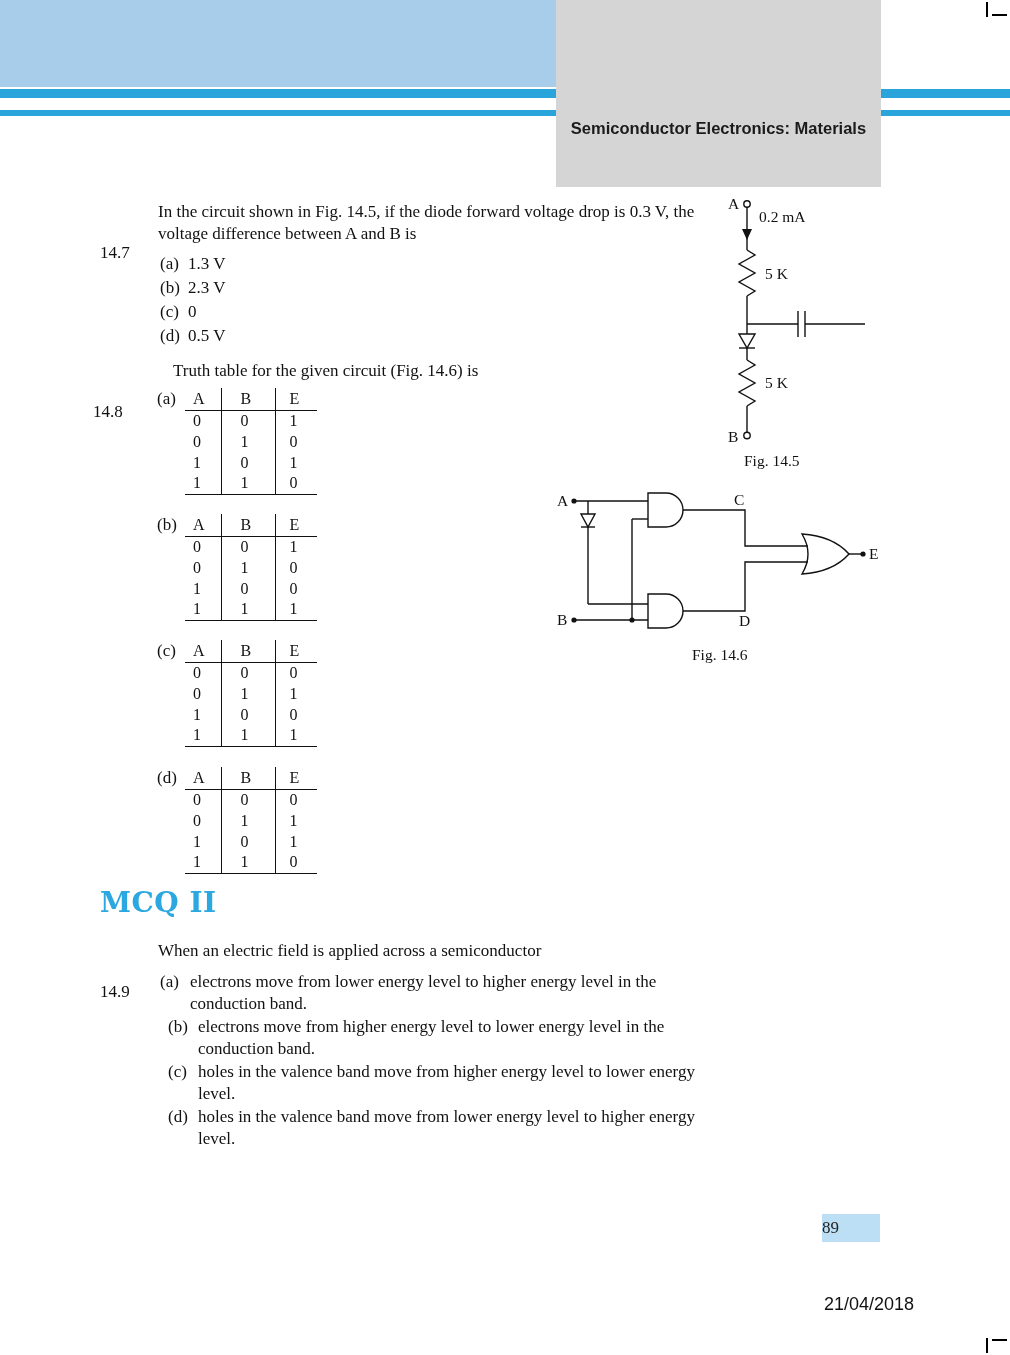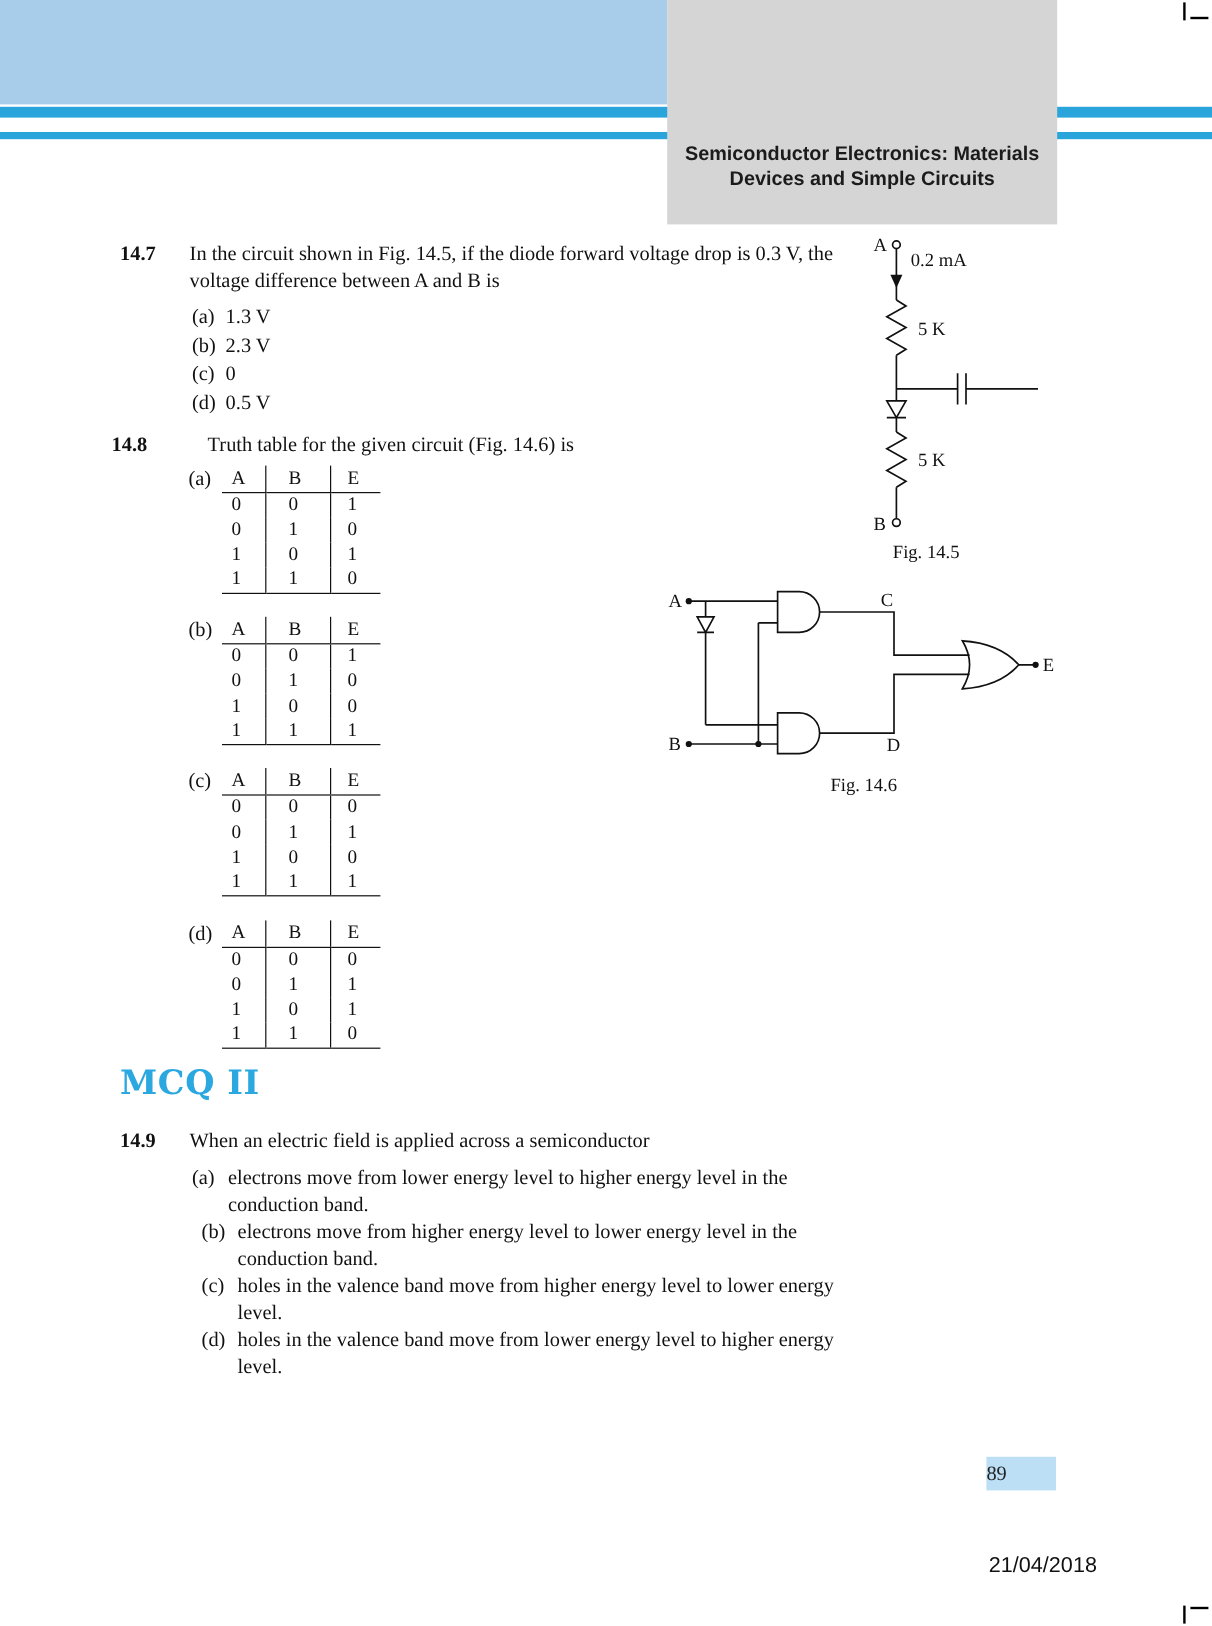--- a/index.html
+++ b/index.html
@@ -24,21 +24,21 @@
 
   
   .crop-mark { position:absolute; width:22px; height:15px; }
   .crop-mark .v { position:absolute; left:0; top:0; width:2px; height:15px; background:#000; }
   .crop-mark .h { position:absolute; left:6px; width:15px; height:2px; background:#000; }
   .crop-mark.tr .h { bottom:1px; }
   .crop-mark.br .h { top:1px; }
 
   
   .qrow { display:flex; font-size:17px; line-height:22px; }
-  .qnum { font-weight:700; width:58px; flex:none; }
+  .qnum { font-weight:400; width:58px; flex:none;margin-top:41px; }
   .qtext { width:555px; }
   .opt { display:flex; font-size:17px; line-height:24px; }
   .olabel { width:28px; flex:none; }
 
   .opt9 { display:flex; font-size:17px; line-height:22px; margin-bottom:1px; }
   .olabel9 { width:30px; flex:none; }
   .otext9 { width:515px; }
   .opt9.indent { margin-left:8px; }
 
   
@@ -72,21 +72,20 @@
 <body>
 
 <div class="page">
 
   <div class="band-blue"></div>
   <div class="rule rule1"></div>
   <div class="rule rule2"></div>
   <div class="gray-box">
     <div class="chapter-title">
       <div>Semiconductor Electronics: Materials</div>
-      <div>Devices and Simple Circuits</div>
     </div>
   </div>
   <div class="crop-mark tr" style="left:986px;top:2px;">
     <div class="v"></div>
     <div class="h"></div>
   </div>
   <div class="crop-mark br" style="left:986px;top:1338px;">
     <div class="v"></div>
     <div class="h"></div>
   </div>

